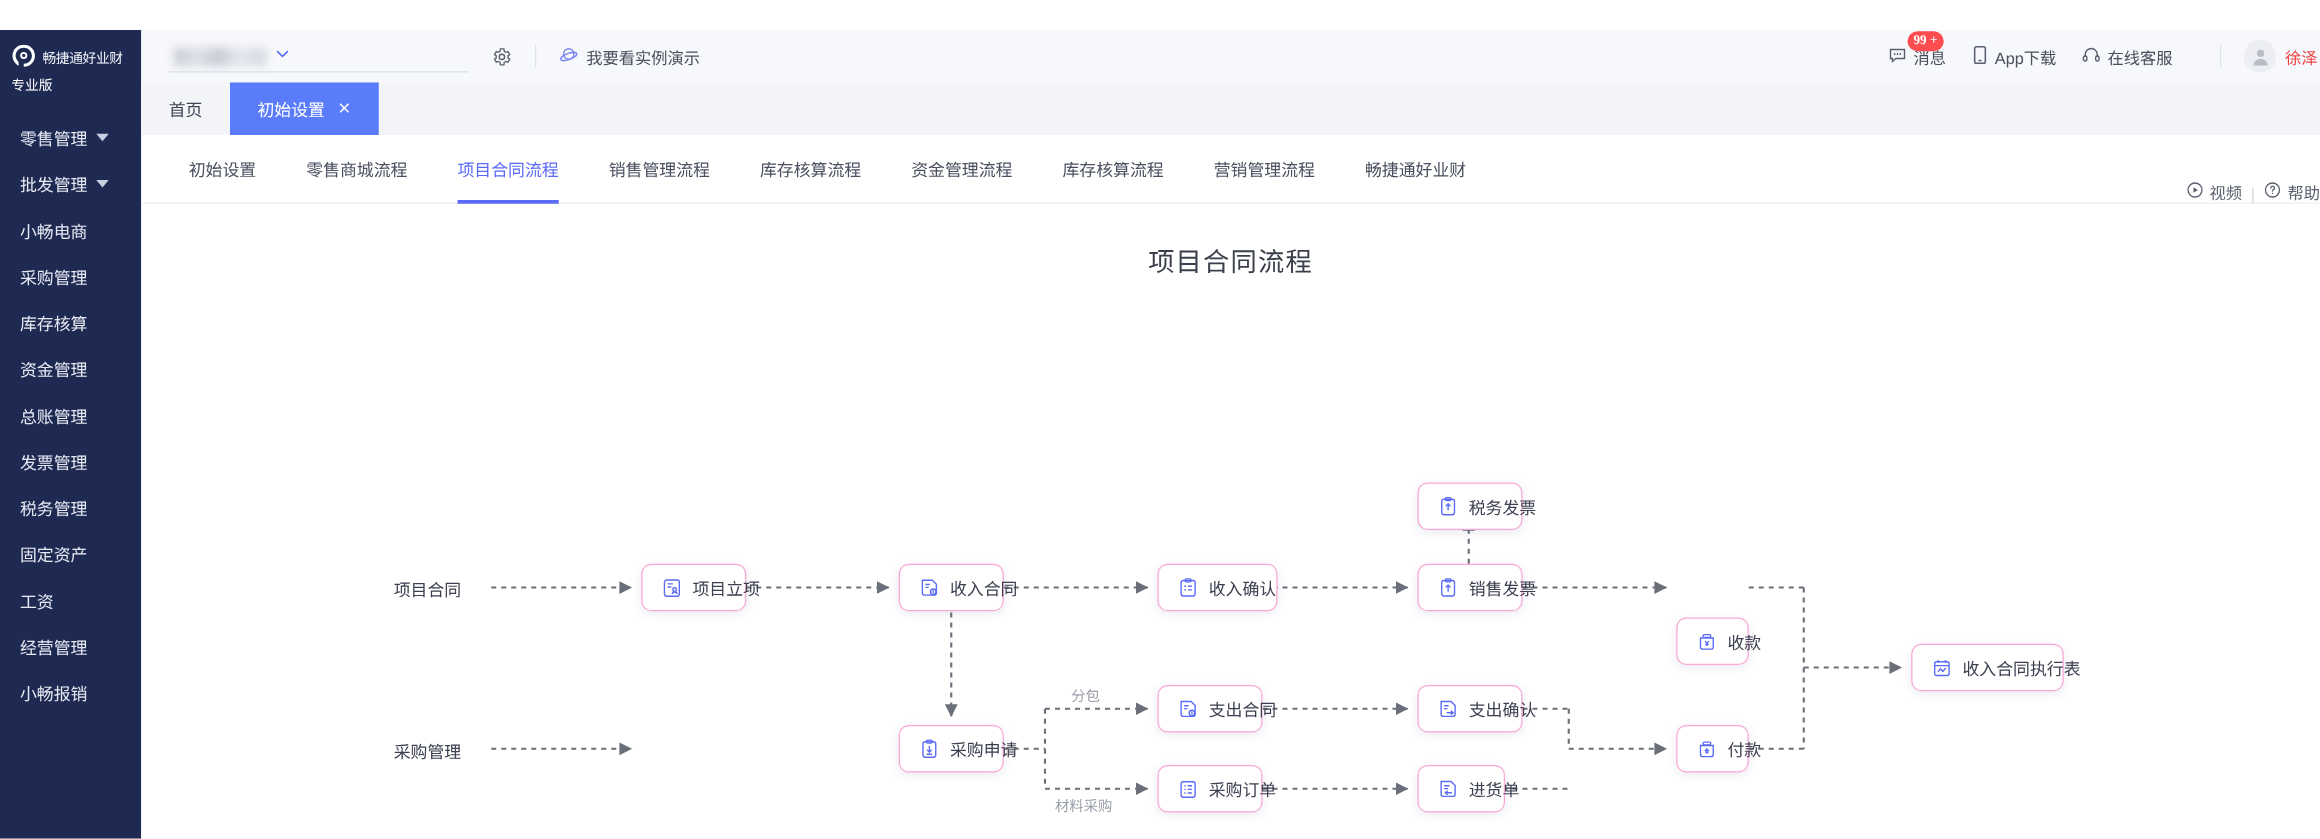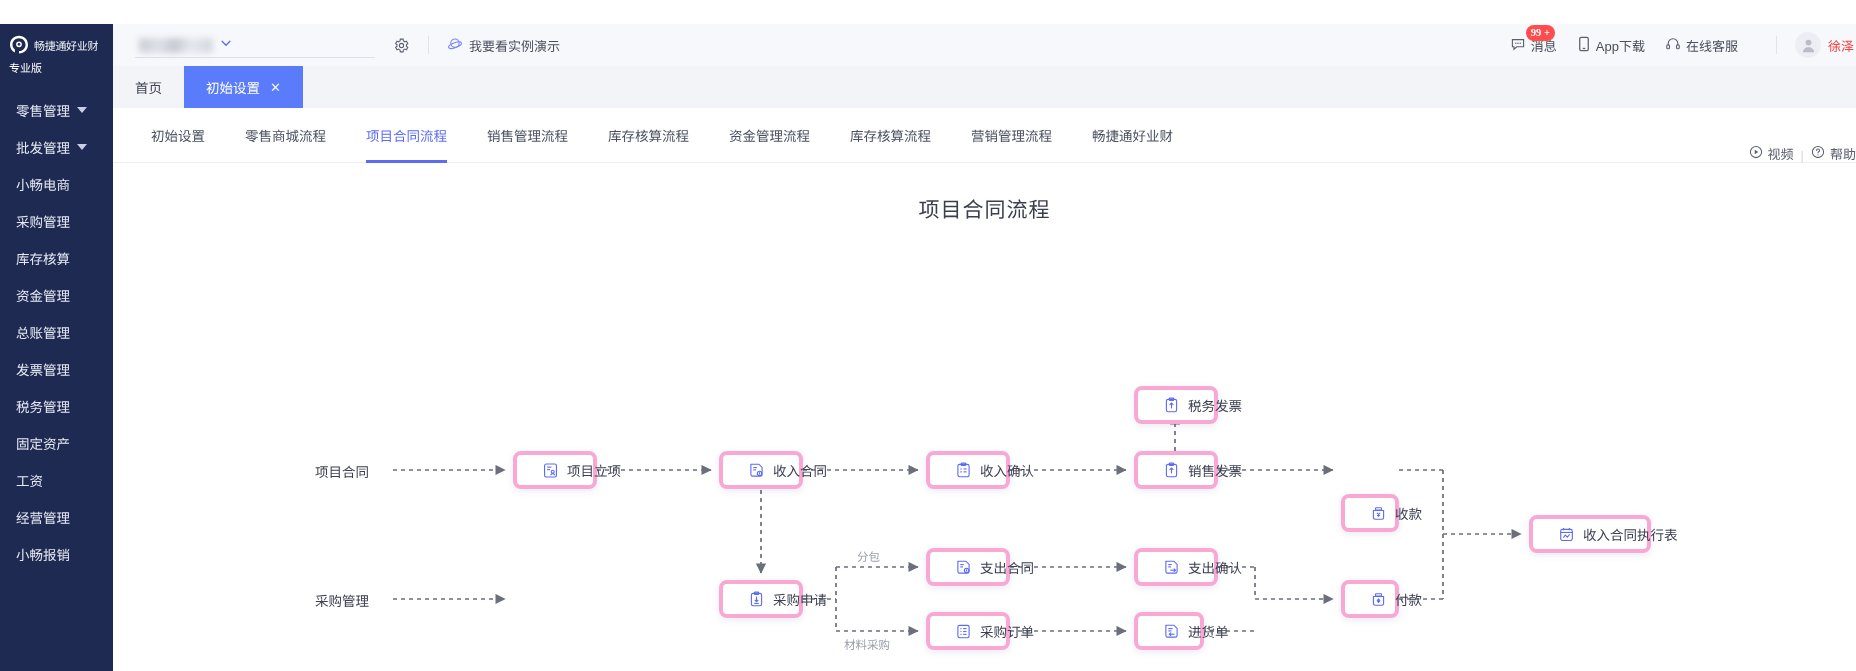--- a/index.html
+++ b/index.html
@@ -110,23 +110,23 @@
   .stsep { margin:0 7px; color:#d4d7de; }
 
   .diagram-title {
     text-align:center; font-size:21px; color:#3b3f4c; margin-top:30px; letter-spacing:1px;
   }
 
   
   .canvas { position:relative; width:1743px; height:440px; }
   .node {
     position:absolute; height:38px; background:#ffffff;
-    border:4px solid #f9a8d4; border-radius:8px;
+    border:1px solid #f9a8d4; border-radius:8px;
     box-shadow:0 2px 7px rgba(90,100,160,.13);
-    display:flex; align-items:center; gap:8px; padding:0 24px;
+    display:flex; align-items:center; gap:8px; padding:0 14px;
     font-size:13.5px; color:#3c4050; white-space:nowrap; cursor:pointer;
   }
   .node .nico { width:18px; height:18px; flex:0 0 18px; display:flex; align-items:center; justify-content:center; }
   .rowlabel { position:absolute; font-size:13.5px; color:#3c4050; white-space:nowrap; }
   .edgelabel { position:absolute; font-size:11.5px; color:#9a9ea9; white-space:nowrap; }
   svg.wires { position:absolute; left:0; top:0; width:1743px; height:440px; pointer-events:none; }
 </style>
 </head>
 <body>
 
@@ -406,21 +406,21 @@
             <path d="M3.4 2.6h9.4l3.8 3.8v8.2a2 2 0 0 1-2 2H5.4a2 2 0 0 1-2-2z"></path>
             <line x1="6.2" y1="6.6" x2="10.4" y2="6.6"></line>
               <line x1="6.2" y1="9.3" x2="9.4" y2="9.3"></line>
             <circle cx="13.6" cy="13.4" r="2.6"></circle>
               <line x1="13.6" y1="12.1" x2="13.6" y2="14.7"></line>
           </svg>
         </span>
         <span>收入合同</span>
       </div>
 
-      <div class="node" style="left:813px; top:228px; width:84px;">
+      <div class="node" style="left:813px; top:228px; width:96px;">
         <span class="nico">
           <svg width="17" height="17" viewBox="0 0 20 20" fill="none" stroke="#5b6bf5" stroke-width="1.3">
             <rect x="3.4" y="2.8" width="13.2" height="14.6" rx="2"></rect>
             <rect x="7.2" y="1.3" width="5.6" height="2.8" rx="1"></rect>
             <line x1="6.3" y1="8.2" x2="8" y2="8.2"></line>
               <line x1="10" y1="8.2" x2="13.6" y2="8.2"></line>
             <line x1="6.3" y1="11.6" x2="8" y2="11.6"></line>
               <line x1="10" y1="11.6" x2="13.6" y2="11.6"></line>
           </svg>
         </span>

